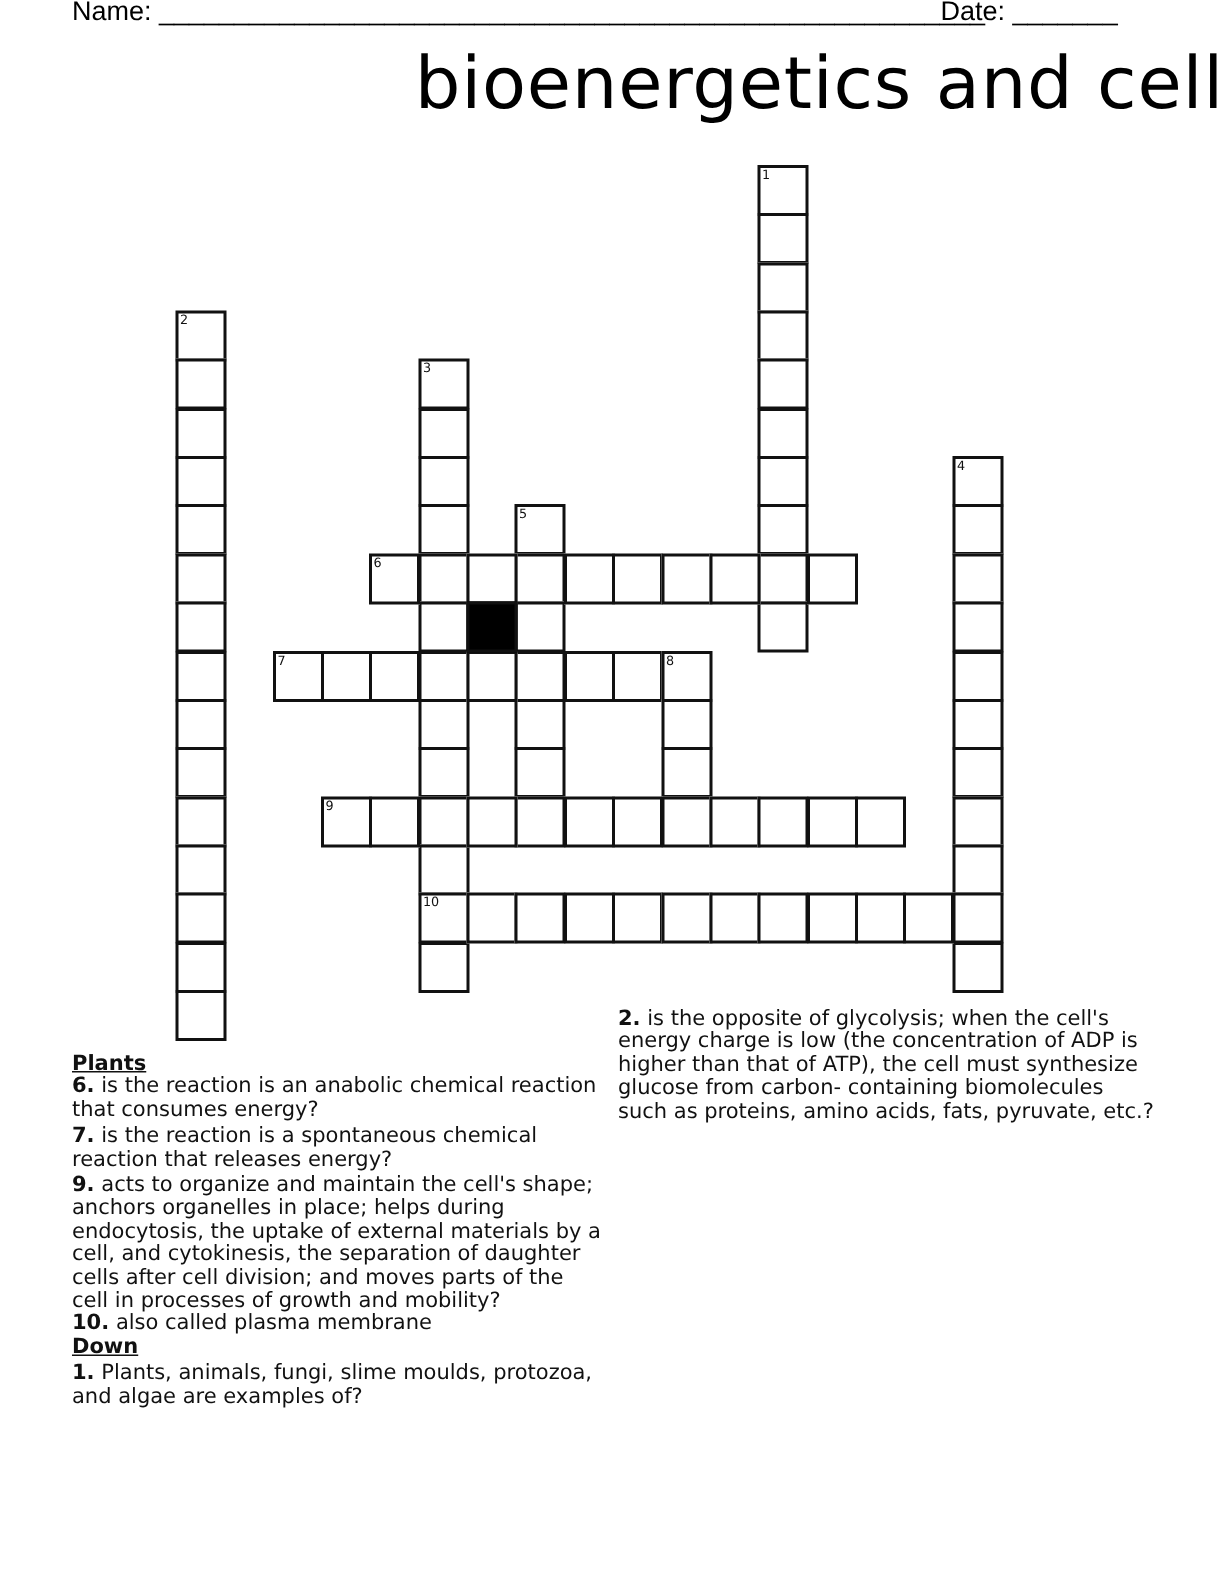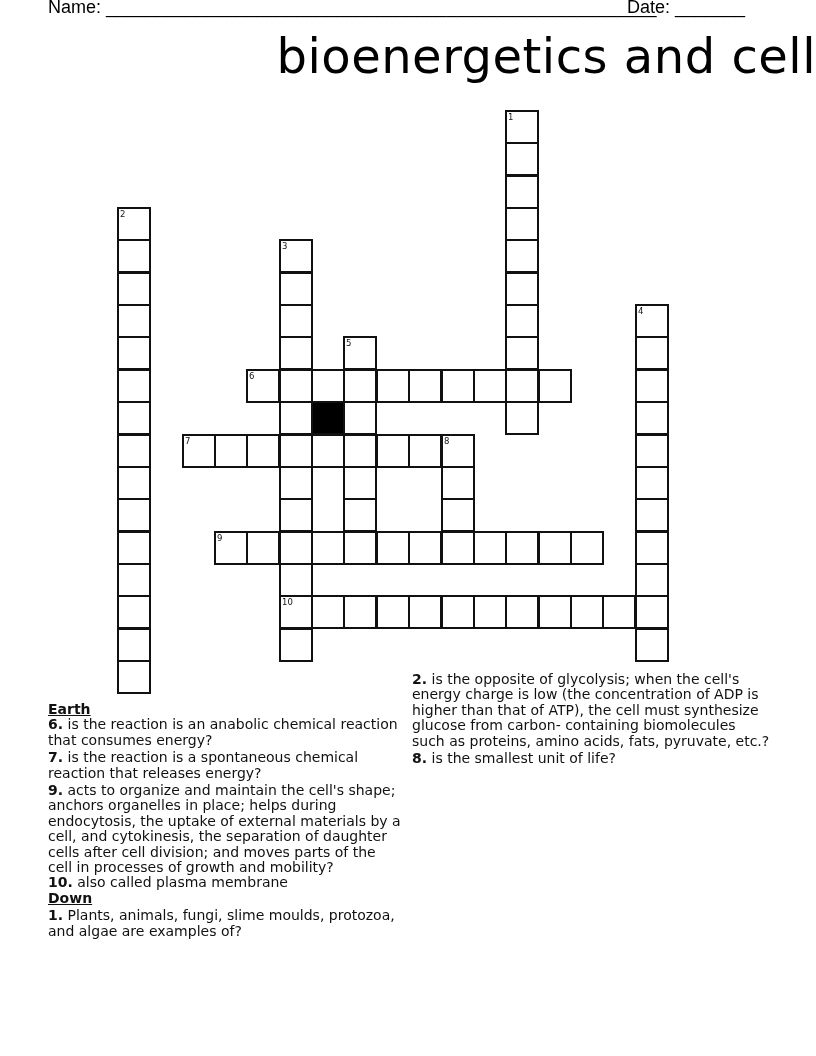--- a/index.html
+++ b/index.html
@@ -158,25 +158,24 @@
     <div class="cell" style="left: 441px; top: 595px;"></div>
     <div class="cell" style="left: 473px; top: 595px;"></div>
     <div class="cell" style="left: 505px; top: 595px;"></div>
     <div class="cell" style="left: 538px; top: 595px;"></div>
     <div class="cell" style="left: 570px; top: 595px;"></div>
     <div class="cell" style="left: 602px; top: 595px;"></div>
     <div class="cell black" style="left: 311px; top: 401px;"></div>
   </div>
 
 <div class="clues left">
-  <span class="clue-heading">Earth</span>
+  <span class="clue-heading">Plants</span>
   <div class="clue"><span class="n">6.</span> <span>is the reaction is an anabolic chemical reaction that consumes energy?</span></div>
   <div class="clue"><span class="n">7.</span> <span>is the reaction is a spontaneous chemical reaction that releases energy?</span></div>
   <div class="clue" style="margin-bottom:0"><span class="n">9.</span> <span>acts to organize and maintain the cell's shape; anchors organelles in place; helps during endocytosis, the uptake of external materials by a cell, and cytokinesis, the separation of daughter cells after cell division; and moves parts of the cell in processes of growth and mobility?</span></div>
   <div class="clue" style="margin-bottom:0"><span class="n">10.</span> <span>also called plasma membrane</span></div>
   <span class="clue-heading" style="margin-bottom:2px">Down</span>
   <div class="clue"><span class="n">1.</span> <span>Plants, animals, fungi, slime moulds, protozoa, and algae are examples of?</span></div>
 </div>
 
 <div class="clues right">
   <div class="clue"><span class="n">2.</span> <span>is the opposite of glycolysis; when the cell's energy charge is low (the concentration of ADP is higher than that of ATP), the cell must synthesize glucose from carbon- containing biomolecules such as proteins, amino acids, fats, pyruvate, etc.?</span></div>
-  <div class="clue"><span class="n">8.</span> <span>is the smallest unit of life?</span></div>
 </div>
 
 </body></html>

